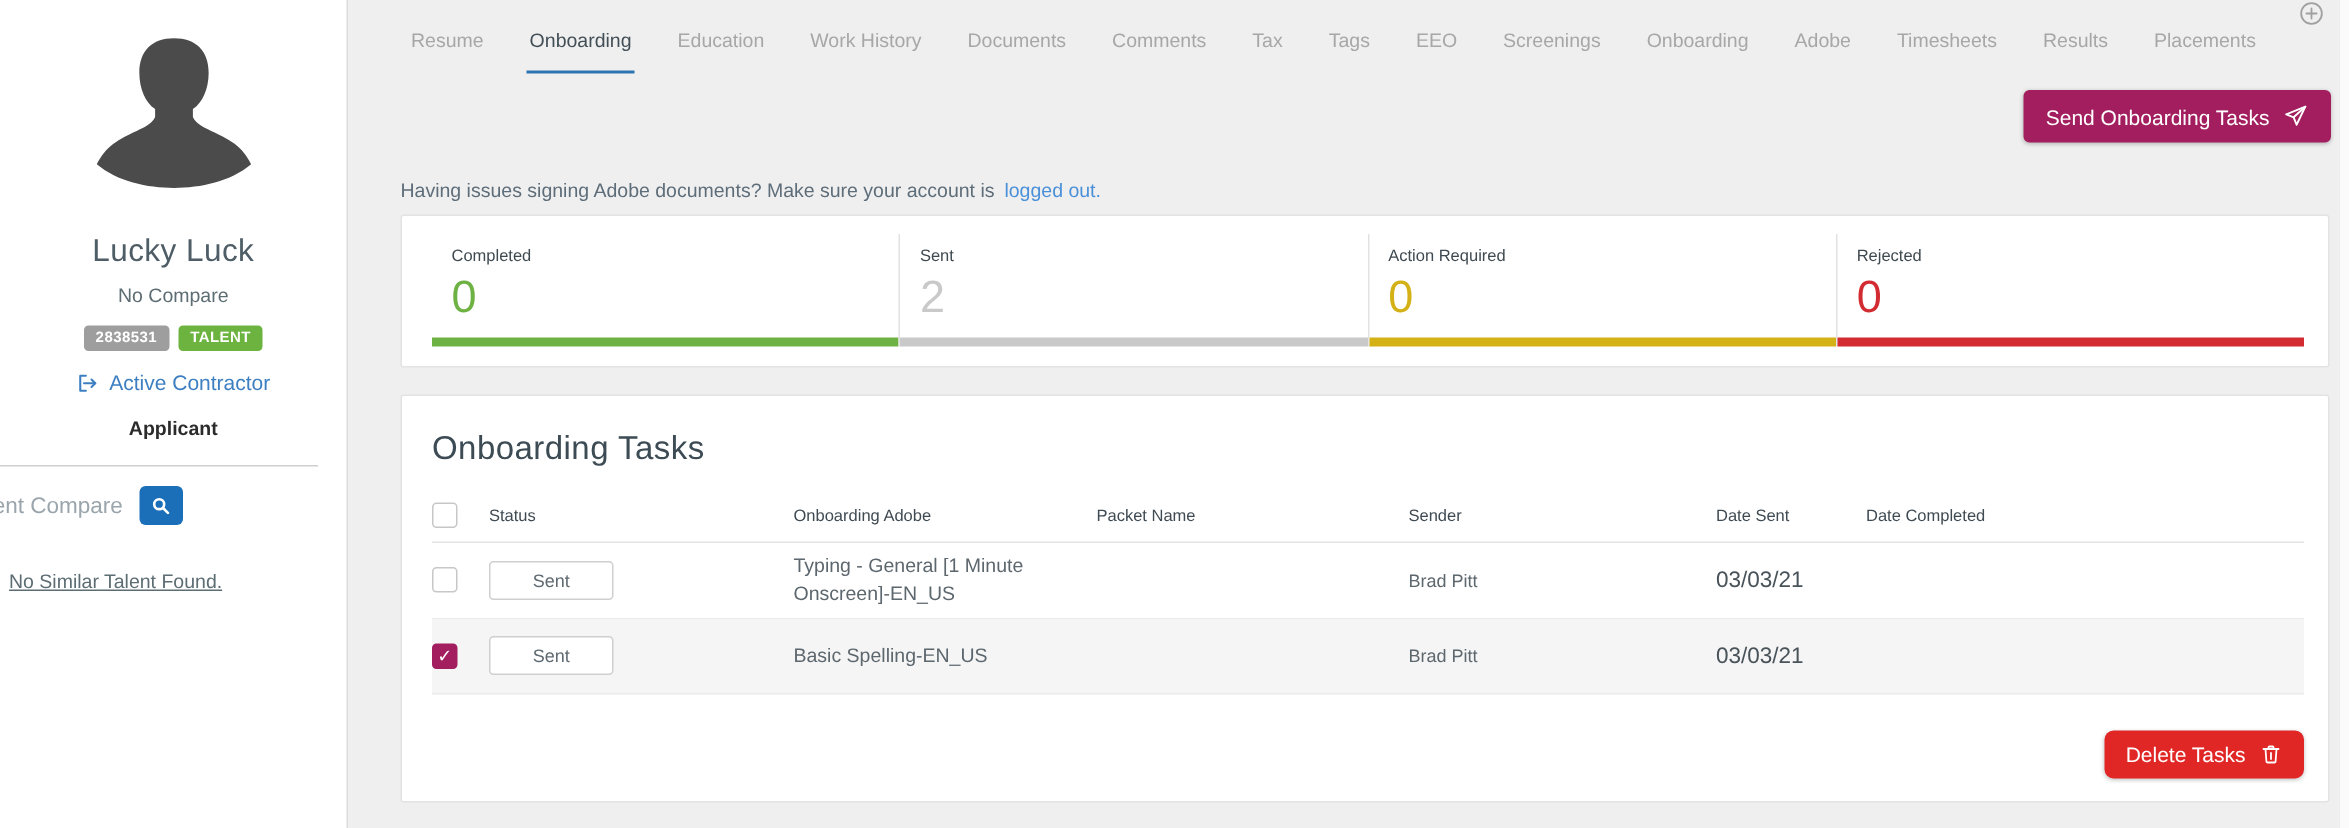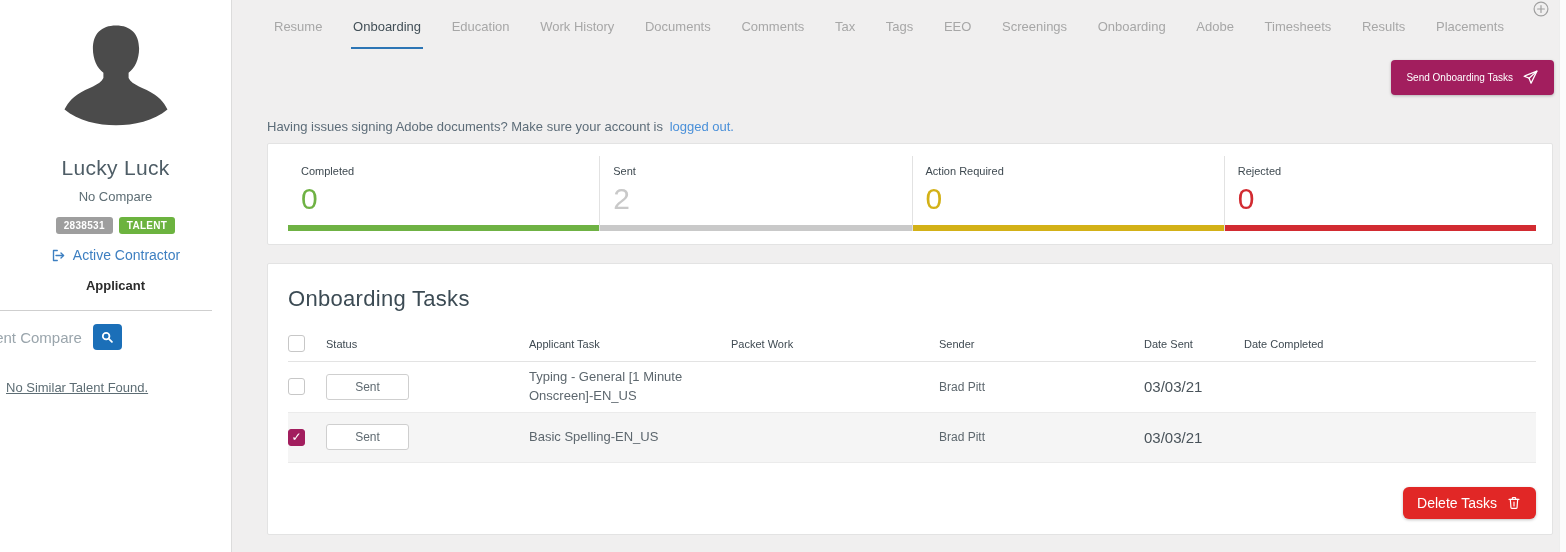--- a/index.html
+++ b/index.html
@@ -45,21 +45,21 @@
   .tabs { flex:1; display:flex; justify-content:space-between; align-items:center; margin-right:26px; }
   .tab { font-size:13px; color:#a7a7a7; padding:17px 2px 13px; cursor:pointer; border-bottom:2px solid transparent; white-space:nowrap; }
   .tab.active { color:#424f57; border-bottom-color:#2c75b5; }
   .plus-icon { width:18px; height:18px; cursor:pointer; }
   .plus-icon svg { width:18px; height:18px; }
 
   .send-btn {
     position:absolute; top:60px; right:12px;
     display:flex; align-items:center; gap:9px;
     background:#a21e5e; color:#fff; border:none; border-radius:4px;
-    padding:9px 15px; font-size:10px; cursor:pointer;
+    padding:9px 15px; font-size:14px; cursor:pointer;
     font-family:"Liberation Sans", sans-serif;
     box-shadow:0 1px 3px rgba(0,0,0,.25);
   }
   .send-btn svg { width:17px; height:17px; }
 
   .notice { position:absolute; left:34px; top:119px; font-size:13px; color:#5d6d79; }
   .notice .link { color:#4a90d9; text-decoration:none; cursor:pointer; margin-left:3px; }
 
   .card { position:absolute; background:#fff; border:1px solid #e3e3e3; border-radius:2px; }
   .stats-card { left:34px; top:143px; width:1286px; height:102px; }
@@ -212,22 +212,22 @@
     </section>
 
     <section class="card tasks-card">
       <h2 class="tasks-title">Onboarding Tasks</h2>
       <div class="table">
         <div class="thead">
           <div class="cell">
             <div class="checkbox"></div>
           </div>
         <div class="cell">Status</div>
-            <div class="cell">Applicant Task</div>
-            <div class="cell">Packet Work</div>
+            <div class="cell">Onboarding Adobe</div>
+            <div class="cell">Packet Name</div>
             <div class="cell">Sender</div>
             <div class="cell">Date Sent</div>
             <div class="cell">Date Completed</div>
           </div>
         <div>
             <div class="trow">
               <div class="cell">
                 <div class="checkbox"></div>
               </div>
               <div class="cell"><button class="sent-btn">Sent</button></div>

